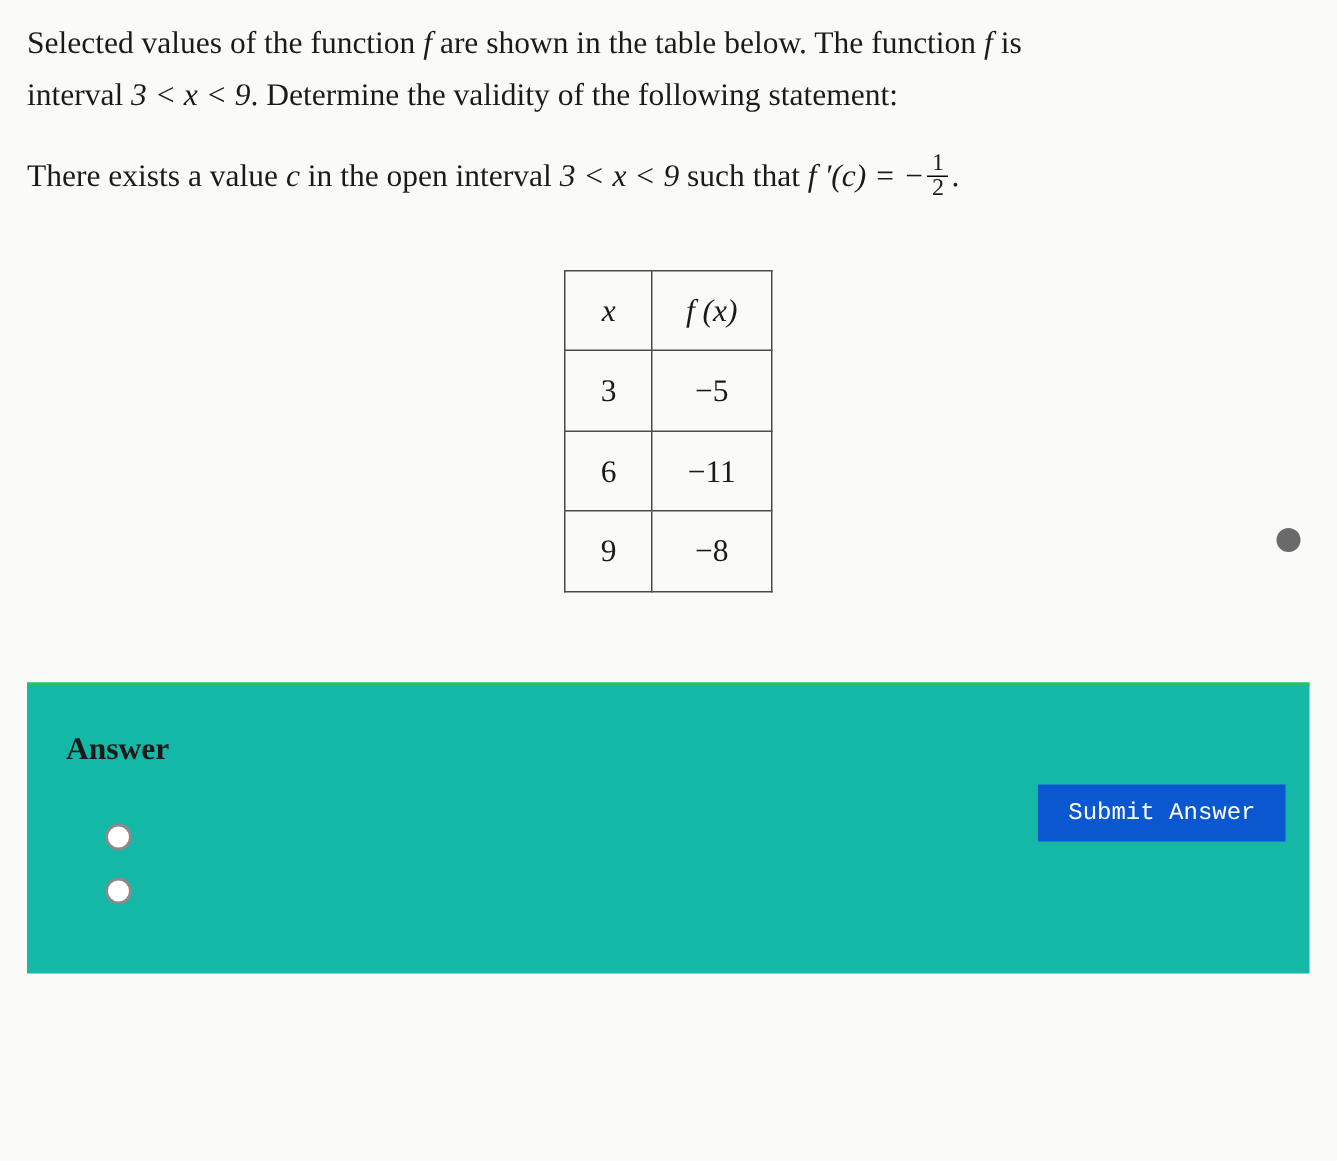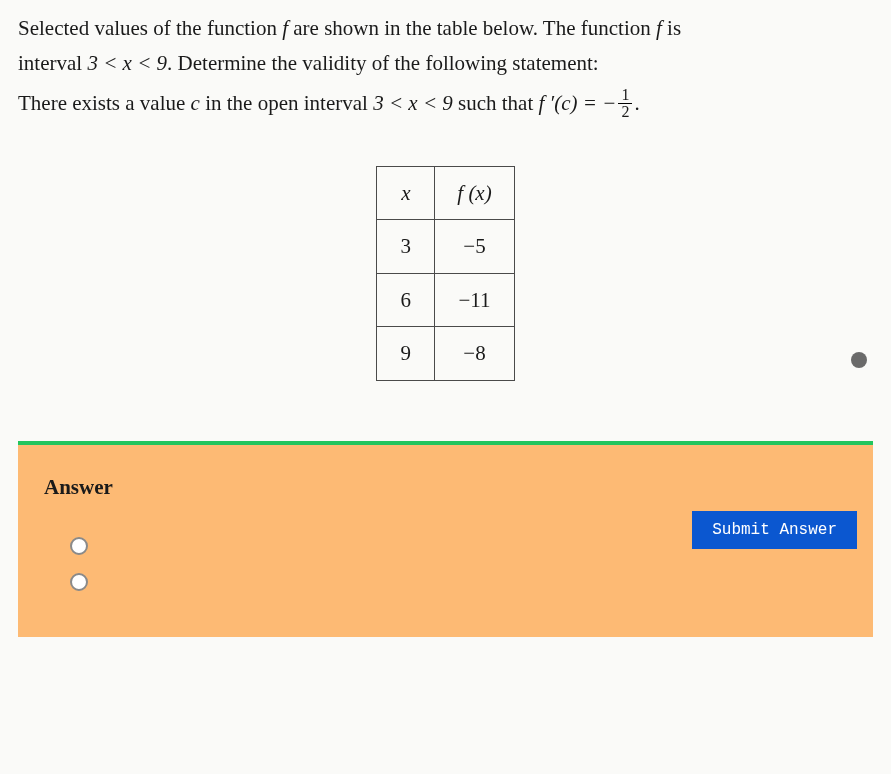--- a/index.html
+++ b/index.html
@@ -7,21 +7,21 @@
       font-family: Georgia, 'Times New Roman', serif;
       background: #fafaf8;
       color: #1a1a1a;
       width: 891px;
       height: 774px;
       padding: 12px 18px;
       font-size: 21px;
       line-height: 1.55;
       position: relative;
     }
-    .question-text { margin-bottom: 8px; }
+    .question-text { margin-bottom: 22px; }
     .question-text p { margin-bottom: 2px; }
     .statement { margin-bottom: 44px; }
     .math-i { font-style: italic; font-family: Georgia, serif; }
     .fraction {
       display: inline-block;
       text-align: center;
       vertical-align: middle;
       font-size: 16px;
       line-height: 1;
       margin: 0 2px;
@@ -39,24 +39,24 @@
     table.data td, table.data th {
       border: 1.5px solid #4a4a4a;
       padding: 10px 22px;
       font-size: 21px;
       font-weight: normal;
       text-align: center;
       min-width: 58px;
     }
     table.data th { font-weight: normal; }
     .answer-section {
-      background: #fdba74;
+      background: #14b8a6;
       margin-top: 46px;
       padding: 26px 26px 28px 26px;
-      border-top: 4px solid #22c55e;
+      border-top: 2px solid #22c55e;
       position: relative;
     }
     .answer-section h2 {
       font-size: 21px;
       font-weight: bold;
       margin-bottom: 34px;
       font-family: Georgia, serif;
     }
     .option { display: flex; align-items: center; margin: 0 0 18px 26px; font-size: 21px; }
     .radio {

